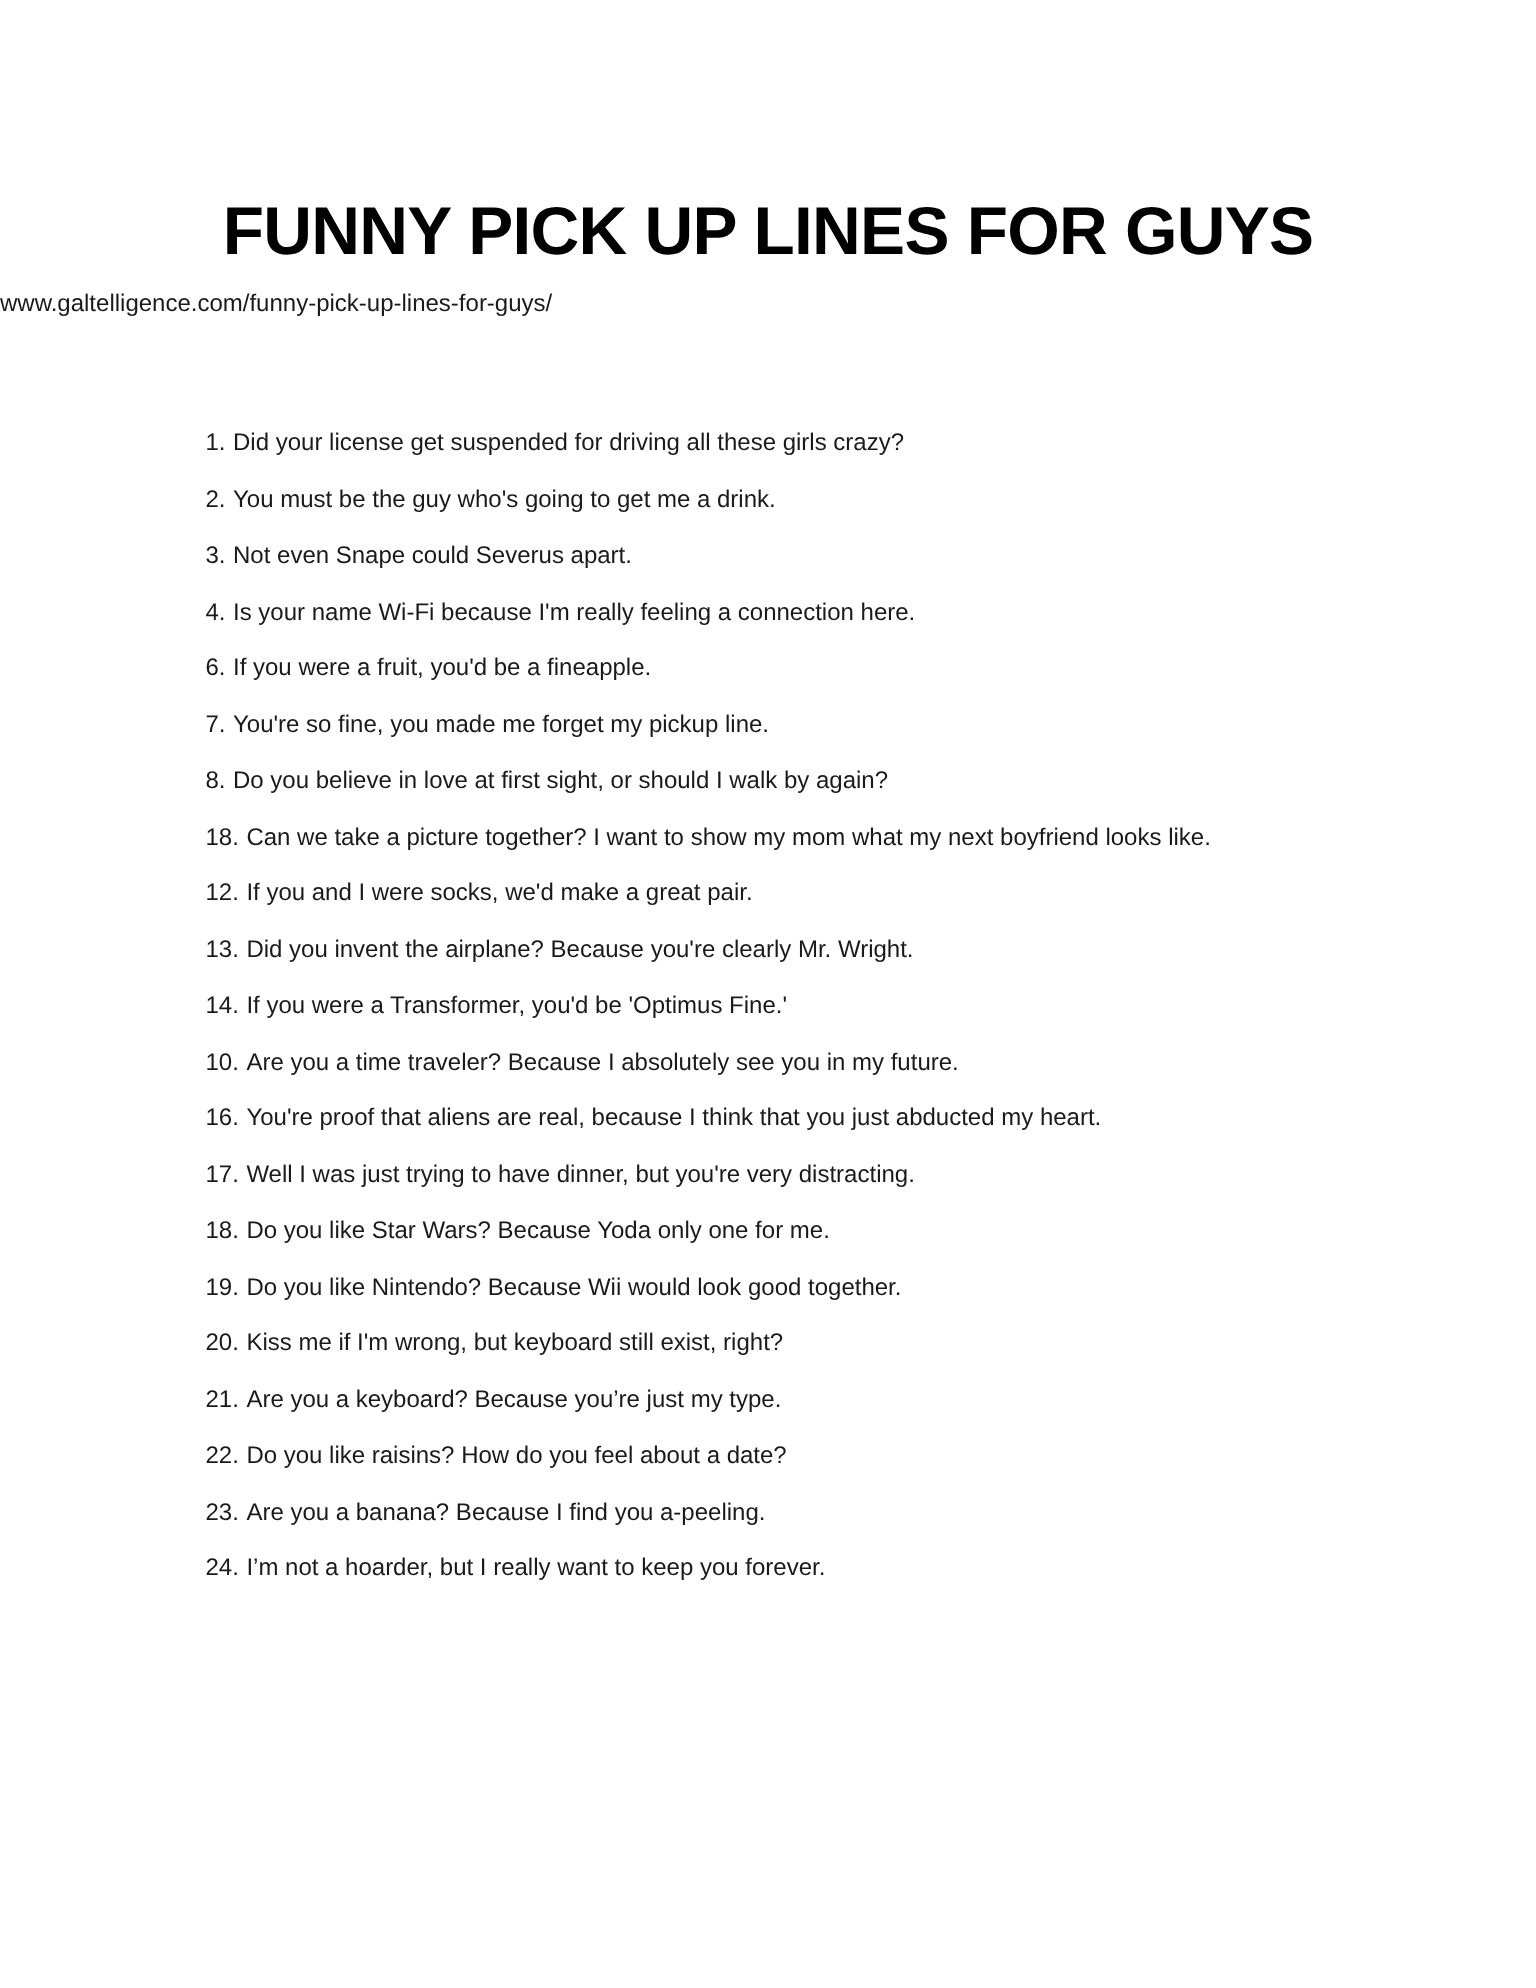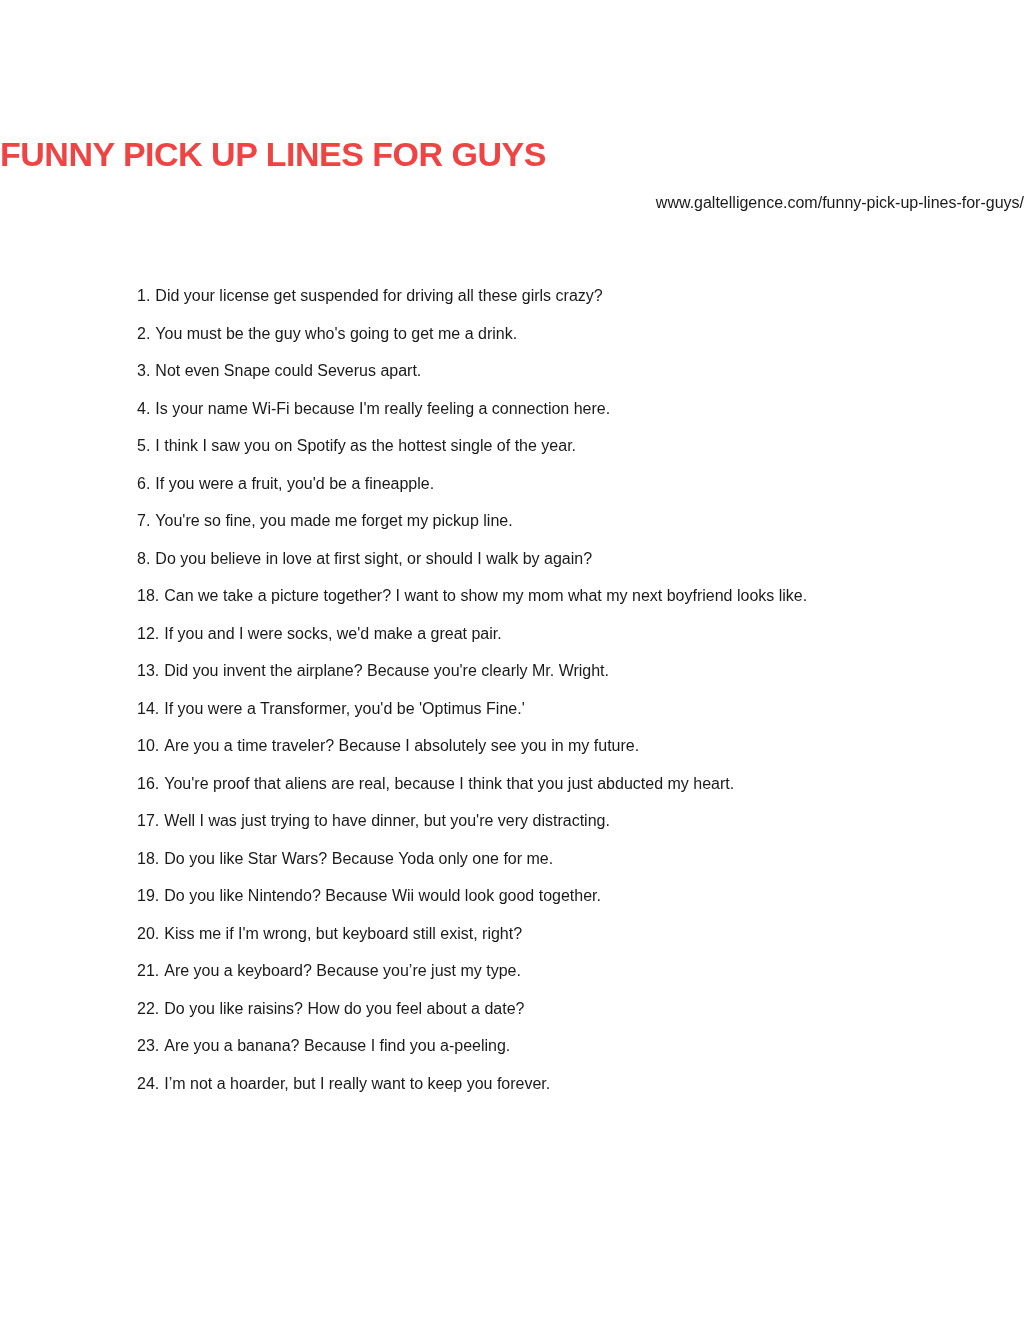--- a/index.html
+++ b/index.html
@@ -13,33 +13,34 @@
       position: relative;
       overflow: hidden;
       font-family: "Liberation Sans", "DejaVu Sans", sans-serif;
       color: #111111;
     }
     .page-title {
       position: absolute;
       top: 128px;
       left: 0;
       width: 1024px;
-      font-size: 34px;
+      text-align: center;
+      font-size: 45px;
       font-weight: bold;
       letter-spacing: -0.5px;
       line-height: 52px;
-      color: #ef4444;
+      color: #000000;
       margin: 0;
     }
     .source-url {
       position: absolute;
       top: 192px;
       left: 0;
       width: 1024px;
-      text-align: right;
+      text-align: left;
       font-size: 16px;
       line-height: 22px;
       color: #1a1a1a;
     }
     .lines-list {
       position: absolute;
       top: 268px;
       left: 121px;
       margin: 16px;
       padding: 0;
@@ -58,21 +59,20 @@
 <body>
 
 <h1 class="page-title">FUNNY PICK UP LINES FOR GUYS</h1>
 <div class="source-url">www.galtelligence.com/funny-pick-up-lines-for-guys/</div>
 
 <ol class="lines-list">
   <li><span class="num">1.</span><span>Did your license get suspended for driving all these girls crazy?</span></li>
   <li><span class="num">2.</span><span>You must be the guy who's going to get me a drink.</span></li>
   <li><span class="num">3.</span><span>Not even Snape could Severus apart.</span></li>
   <li><span class="num">4.</span><span>Is your name Wi-Fi because I'm really feeling a connection here.</span></li>
-  <li><span class="num">5.</span><span>I think I saw you on Spotify as the hottest single of the year.</span></li>
   <li><span class="num">6.</span><span>If you were a fruit, you'd be a fineapple.</span></li>
   <li><span class="num">7.</span><span>You're so fine, you made me forget my pickup line.</span></li>
   <li><span class="num">8.</span><span>Do you believe in love at first sight, or should I walk by again?</span></li>
   <li><span class="num">18.</span><span>Can we take a picture together? I want to show my mom what my next boyfriend looks like.</span></li>
   <li><span class="num">12.</span><span>If you and I were socks, we'd make a great pair.</span></li>
   <li><span class="num">13.</span><span>Did you invent the airplane? Because you're clearly Mr. Wright.</span></li>
   <li><span class="num">14.</span><span>If you were a Transformer, you'd be 'Optimus Fine.'</span></li>
   <li><span class="num">10.</span><span>Are you a time traveler? Because I absolutely see you in my future.</span></li>
   <li><span class="num">16.</span><span>You're proof that aliens are real, because I think that you just abducted my heart.</span></li>
   <li><span class="num">17.</span><span>Well I was just trying to have dinner, but you're very distracting.</span></li>

